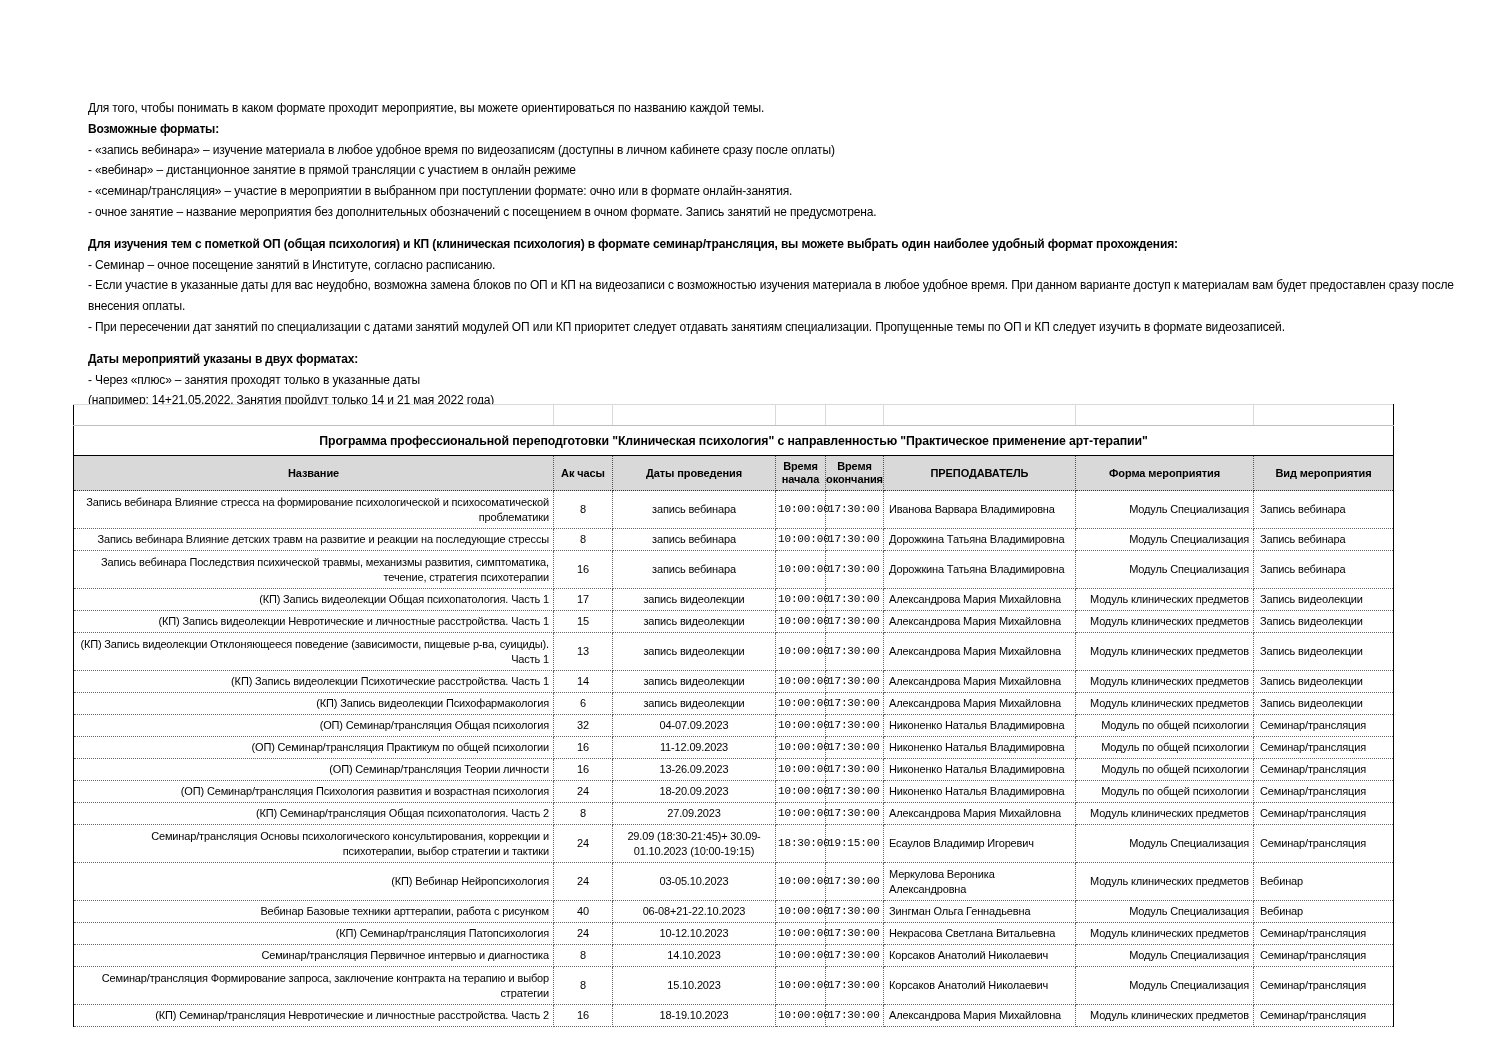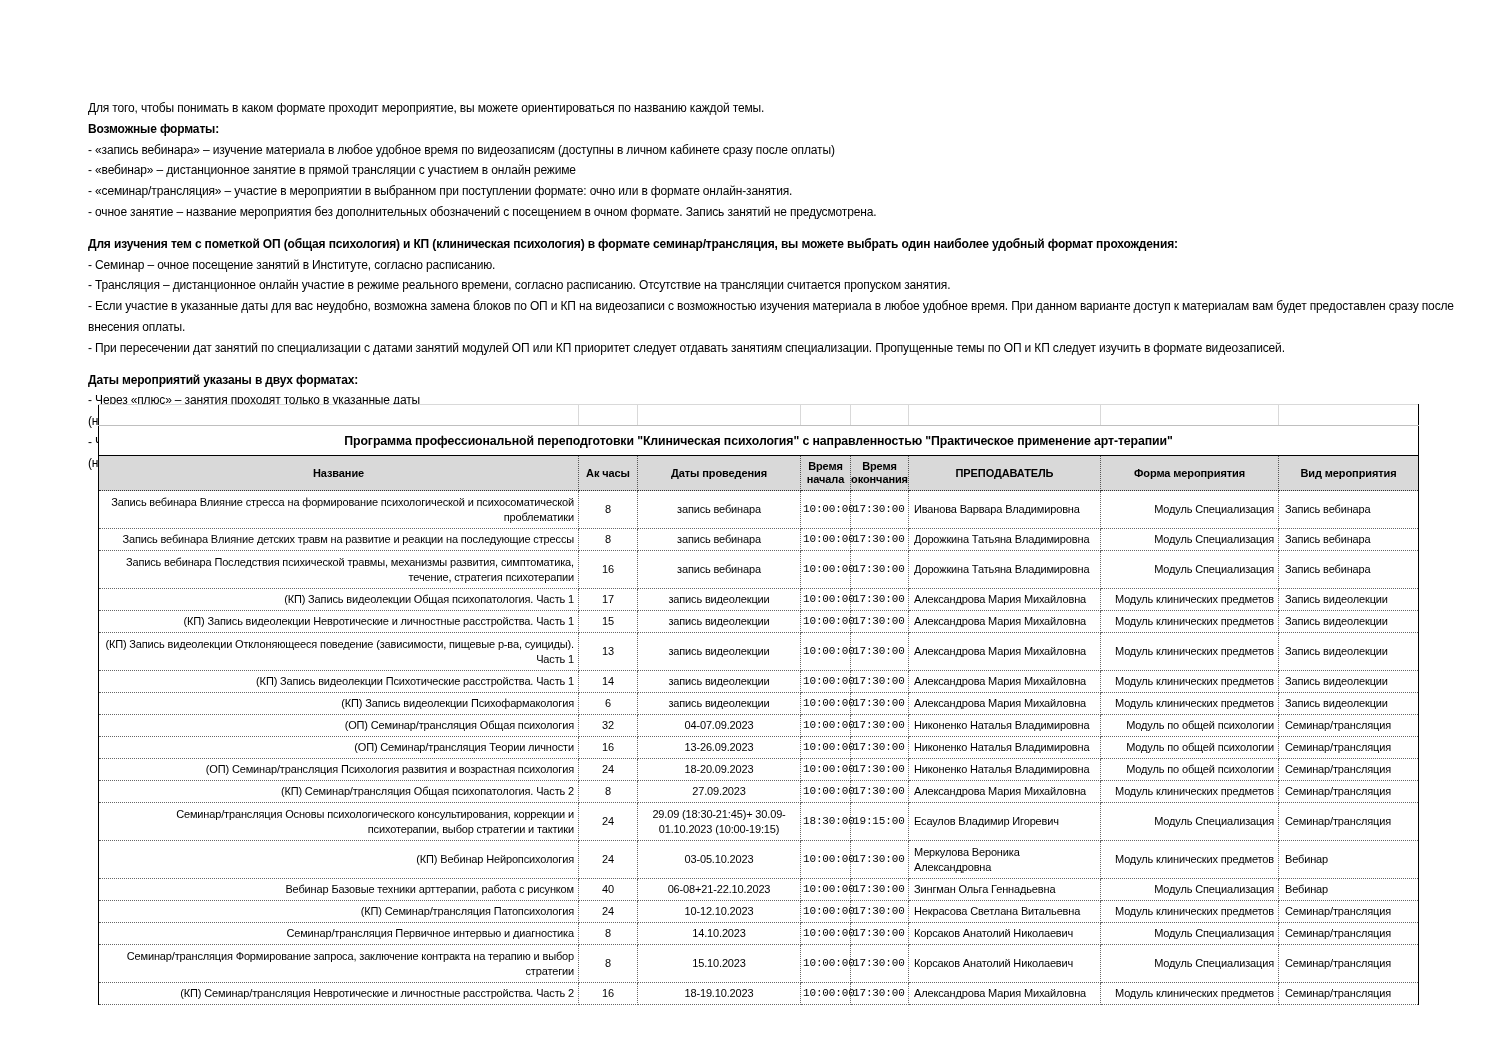--- a/index.html
+++ b/index.html
@@ -35,21 +35,21 @@
   .intro .line {
     white-space: nowrap;
     height: 20.8px;
   }
   .intro .bold { font-weight: bold; }
   .intro .gap { height: 11px; }
 
   
   .sheet {
     position: absolute;
-    left: 98px;
+    left: 73px;
     top: 404px;
     width: 1320px;
     border-collapse: collapse;
     table-layout: fixed;
     font-size: 11px;
   }
   .sheet td, .sheet th {
     padding: 0;
     margin: 0;
     vertical-align: middle;
@@ -139,21 +139,20 @@
   <div class="intro">
       <div class="line">Для того, чтобы понимать в каком формате проходит мероприятие, вы можете ориентироваться по названию каждой темы.</div>
       <div class="line bold">Возможные форматы:</div>
       <div class="line">- «запись вебинара» – изучение материала в любое удобное время по видеозаписям (доступны в личном кабинете сразу после оплаты)</div>
       <div class="line">- «вебинар» – дистанционное занятие в прямой трансляции с участием в онлайн режиме</div>
       <div class="line">- «семинар/трансляция» – участие в мероприятии в выбранном при поступлении формате: очно или в формате онлайн-занятия.</div>
       <div class="line">- очное занятие – название мероприятия без дополнительных обозначений с посещением в очном формате. Запись занятий не предусмотрена.</div>
       <div class="gap"></div>
       <div class="line bold">Для изучения тем с пометкой ОП (общая психология) и КП (клиническая психология) в формате семинар/трансляция, вы можете выбрать один наиболее удобный формат прохождения:</div>
       <div class="line">- Семинар – очное посещение занятий в Институте, согласно расписанию.</div>
-      <div class="line">- Трансляция – дистанционное онлайн участие в режиме реального времени, согласно расписанию. Отсутствие на трансляции считается пропуском занятия.</div>
       <div class="line">- Если участие в указанные даты для вас неудобно, возможна замена блоков по ОП и КП  на видеозаписи с возможностью изучения материала в любое удобное время. При данном варианте доступ к материалам вам будет предоставлен сразу после</div>
       <div class="line">внесения оплаты.</div>
       <div class="line">- При пересечении дат занятий по  специализации  с датами занятий  модулей ОП или КП приоритет следует отдавать занятиям специализации. Пропущенные темы по ОП и КП следует изучить в формате видеозаписей.</div>
       <div class="gap"></div>
       <div class="line bold">Даты мероприятий указаны в двух форматах:</div>
       <div class="line">- Через «плюс» – занятия проходят только в указанные даты</div>
       <div class="line">(например: 14+21.05.2022. Занятия пройдут только 14 и 21 мая 2022 года)</div>
       <div class="line">- Через «дефис» – занятия проходят в указанный промежуток</div>
       <div class="line">(например: 06-08.05.2022. Занятия пройдут 6, 7 и 8 мая 2022 года)</div>
     </div>
@@ -277,20 +276,30 @@
           <td class="cell-name first">(ОП) Семинар/трансляция Общая психология</td>
           <td class="cell-num">32</td>
           <td class="cell-dates">04-07.09.2023</td>
           <td class="cell-time">10:00:00</td>
           <td class="cell-time">17:30:00</td>
           <td class="cell-teach">Никоненко Наталья Владимировна</td>
           <td class="cell-form">Модуль по общей психологии</td>
           <td class="cell-kind last">Семинар/трансляция</td>
         </tr>
         <tr class="data-row r2">
+          <td class="cell-name first">(ОП) Семинар/трансляция Практикум по общей психологии</td>
+          <td class="cell-num">16</td>
+          <td class="cell-dates">11-12.09.2023</td>
+          <td class="cell-time">10:00:00</td>
+          <td class="cell-time">17:30:00</td>
+          <td class="cell-teach">Никоненко Наталья Владимировна</td>
+          <td class="cell-form">Модуль по общей психологии</td>
+          <td class="cell-kind last">Семинар/трансляция</td>
+        </tr>
+        <tr class="data-row r2">
           <td class="cell-name first">(ОП) Семинар/трансляция Теории личности</td>
           <td class="cell-num">16</td>
           <td class="cell-dates">13-26.09.2023</td>
           <td class="cell-time">10:00:00</td>
           <td class="cell-time">17:30:00</td>
           <td class="cell-teach">Никоненко Наталья Владимировна</td>
           <td class="cell-form">Модуль по общей психологии</td>
           <td class="cell-kind last">Семинар/трансляция</td>
         </tr>
         <tr class="data-row r2">

